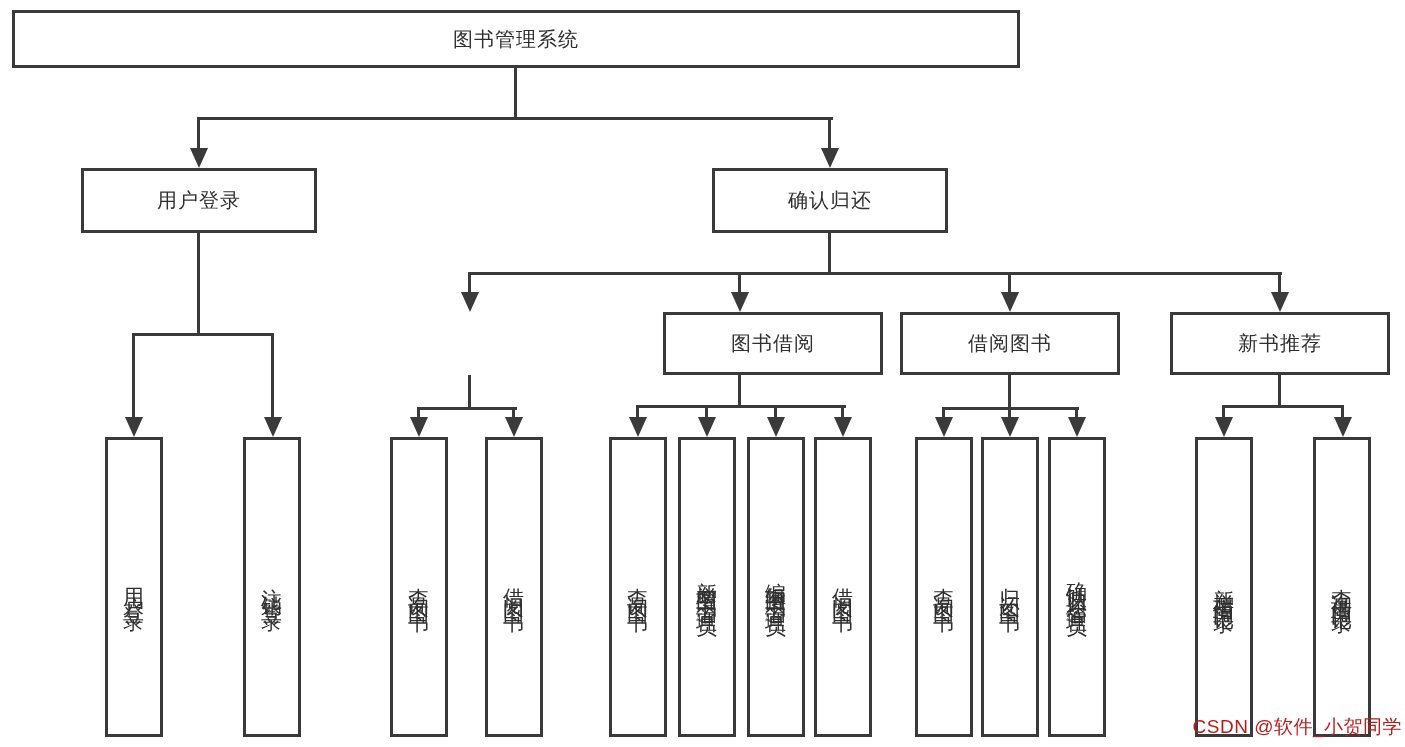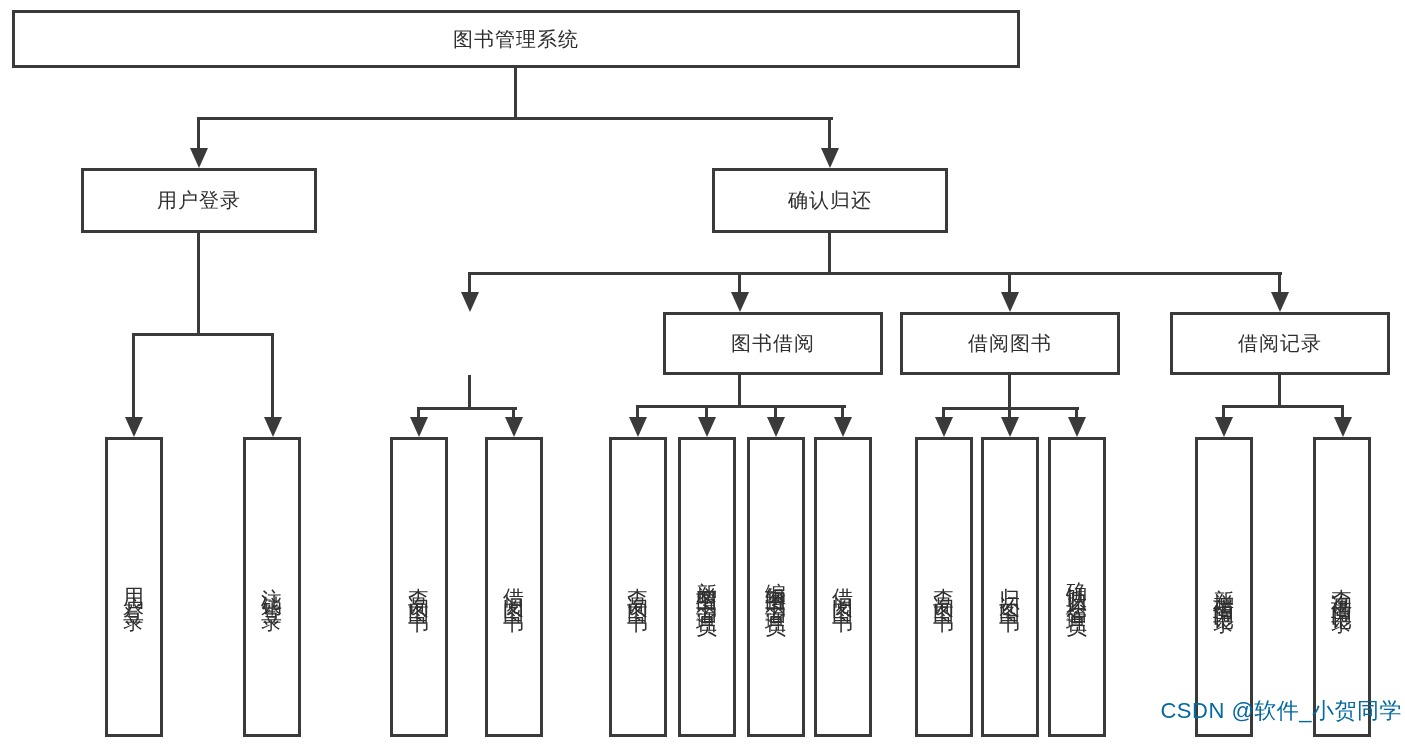--- a/index.html
+++ b/index.html
@@ -42,24 +42,24 @@
     position: absolute;
     width: 0; height: 0;
     border-left: 9px solid transparent;
     border-right: 9px solid transparent;
     border-top: 20px solid #3a3a3a;
     z-index: 1;
   }
   .watermark {
     position: absolute;
     right: 3px;
-    top: 696px;
-    font-size: 22px;
+    top: 714px;
+    font-size: 19px;
     letter-spacing: 0.5px;
-    color: #0369a1;
+    color: #b91c1c;
     z-index: 10;
     white-space: nowrap;
   }
 </style>
 </head>
 <body>
 
 <div class="stage">
 
   <div class="node h" style="left:12px; top:10px; width:1008px; height:58px;">图书管理系统</div>
@@ -93,21 +93,21 @@
     <div class="line" style="left:738px;  top:272px; width:3px;  height:22px;"></div>
     <div class="arrow" style="left:731px;  top:292px;"></div>
     <div class="line" style="left:1008px; top:272px; width:3px;  height:22px;"></div>
     <div class="arrow" style="left:1001px; top:292px;"></div>
     <div class="line" style="left:1278px; top:272px; width:3px;  height:22px;"></div>
     <div class="arrow" style="left:1271px; top:292px;"></div>
   </div>
 
   <div class="node h" style="left:630px;  top:312px; width:220px; height:63px;margin-left:33px;">图书借阅</div>
   <div class="node h" style="left:900px;  top:312px; width:220px; height:63px;">借阅图书</div>
-  <div class="node h" style="left:1170px; top:312px; width:220px; height:63px;">借阅记录</div>
+  <div class="node h" style="left:1170px; top:312px; width:220px; height:63px;">新书推荐</div>
 
   <div>
     <div class="line" style="left:468px; top:375px; width:3px;   height:35px;"></div>
     <div class="line" style="left:417px; top:407px; width:100px; height:3px;"></div>
     <div class="line" style="left:417px; top:407px; width:3px;   height:12px;"></div>
     <div class="arrow" style="left:410px; top:417px;"></div>
     <div class="line" style="left:512px; top:407px; width:3px;   height:12px;"></div>
     <div class="arrow" style="left:505px; top:417px;"></div>
   </div>
 

